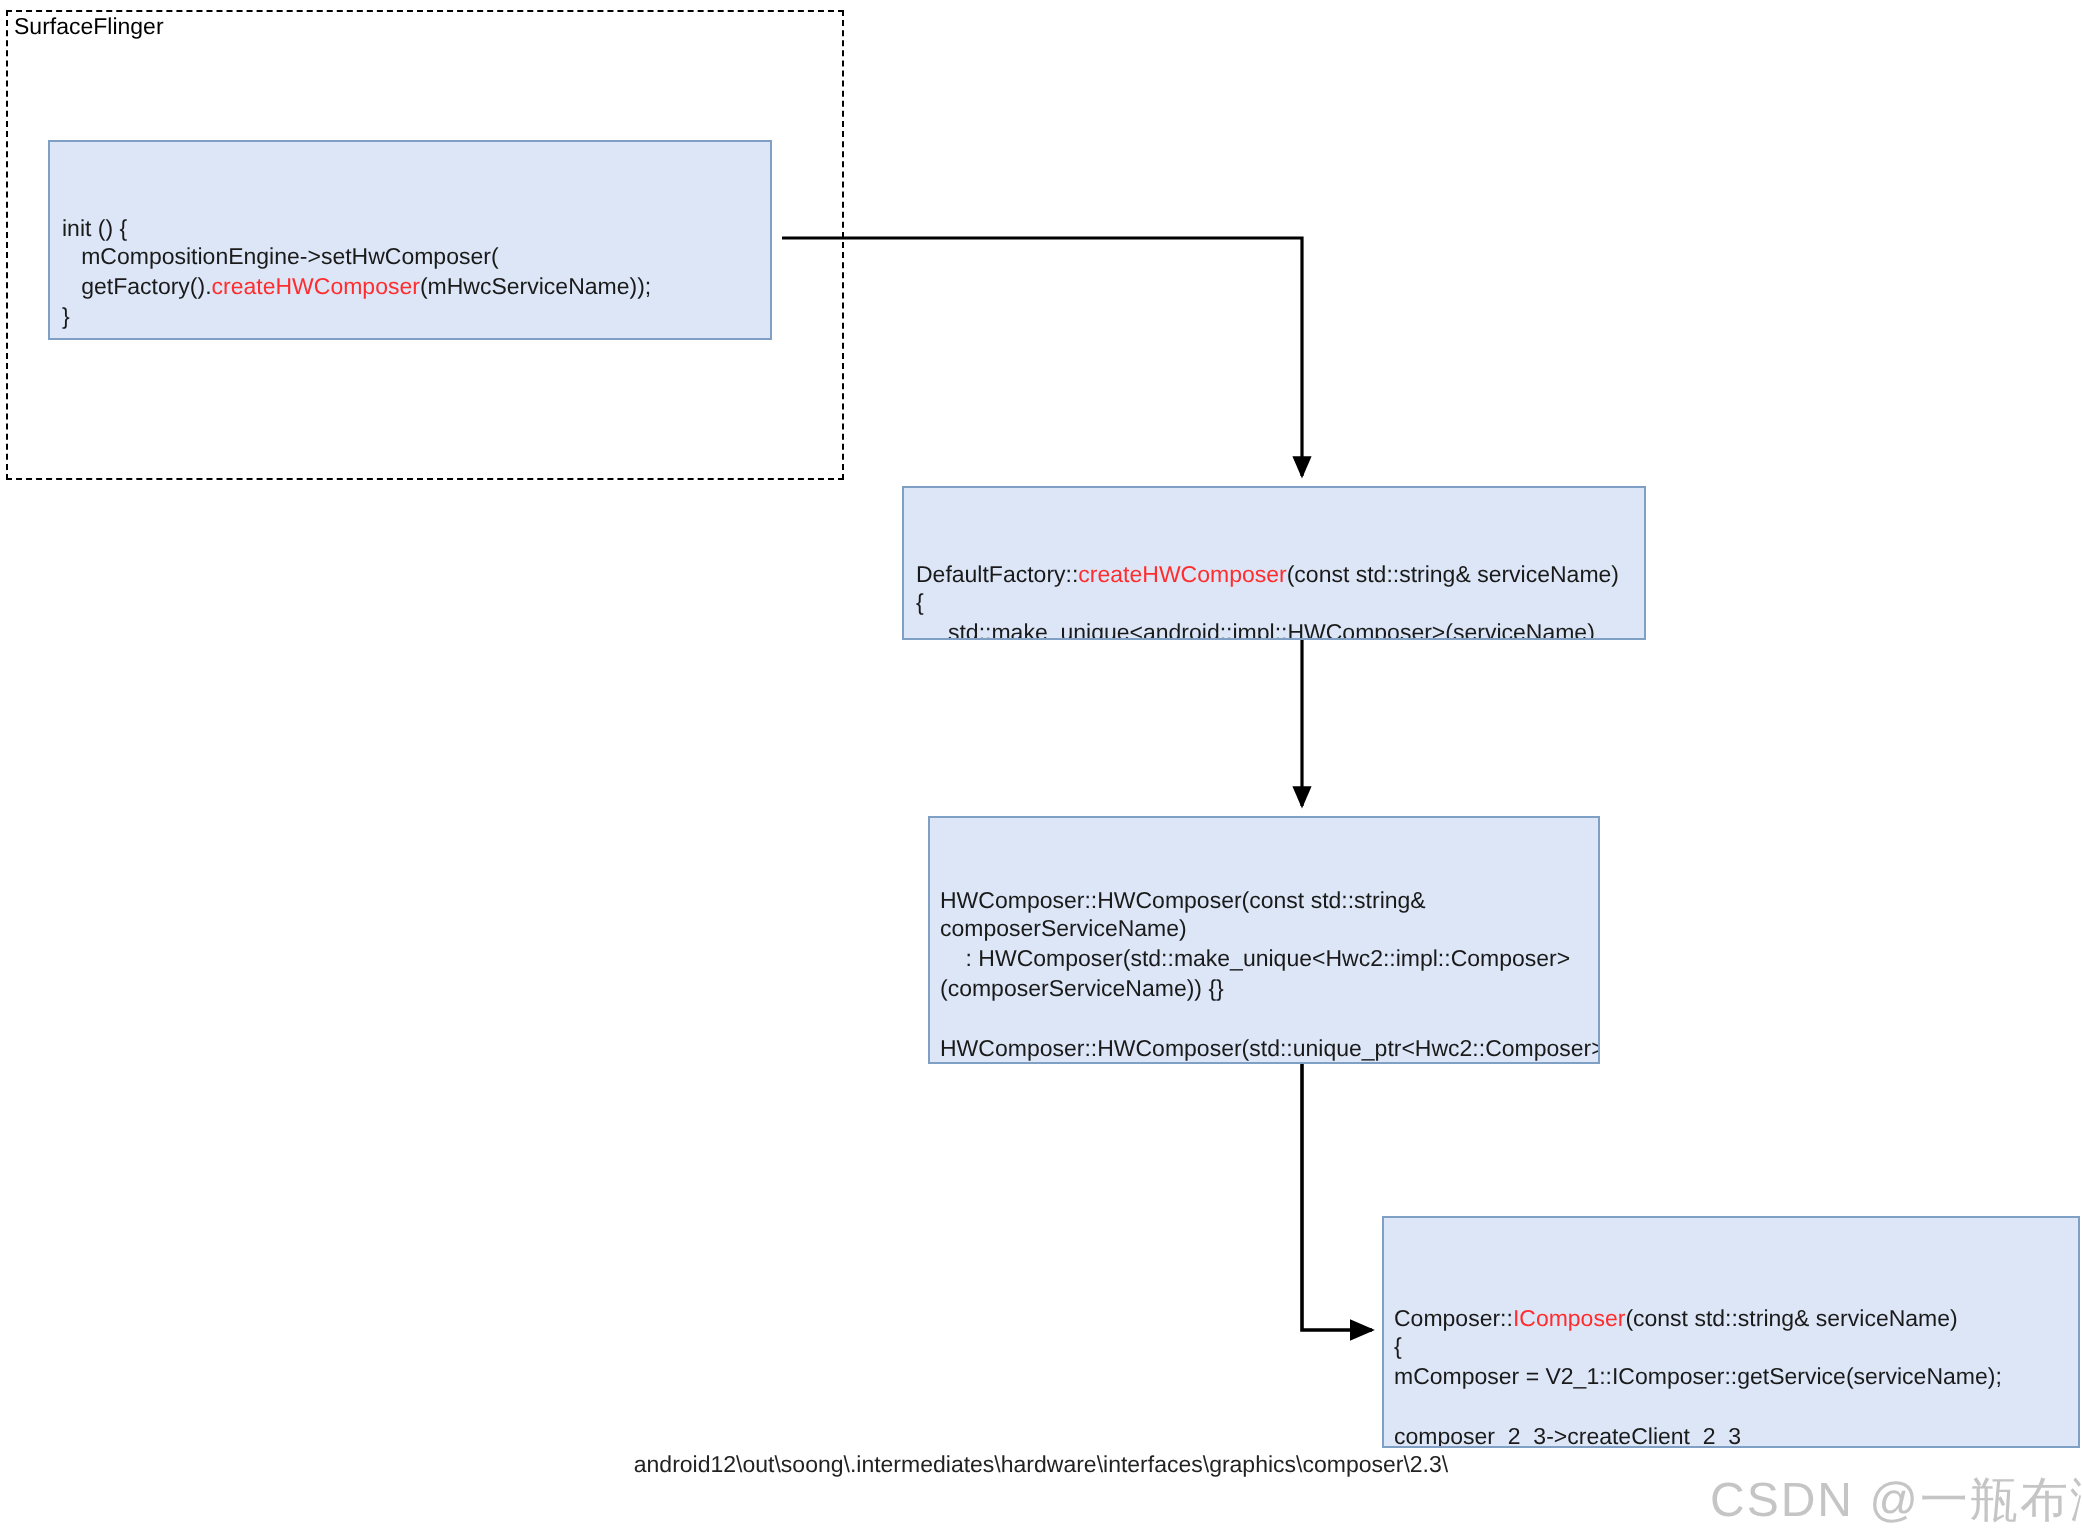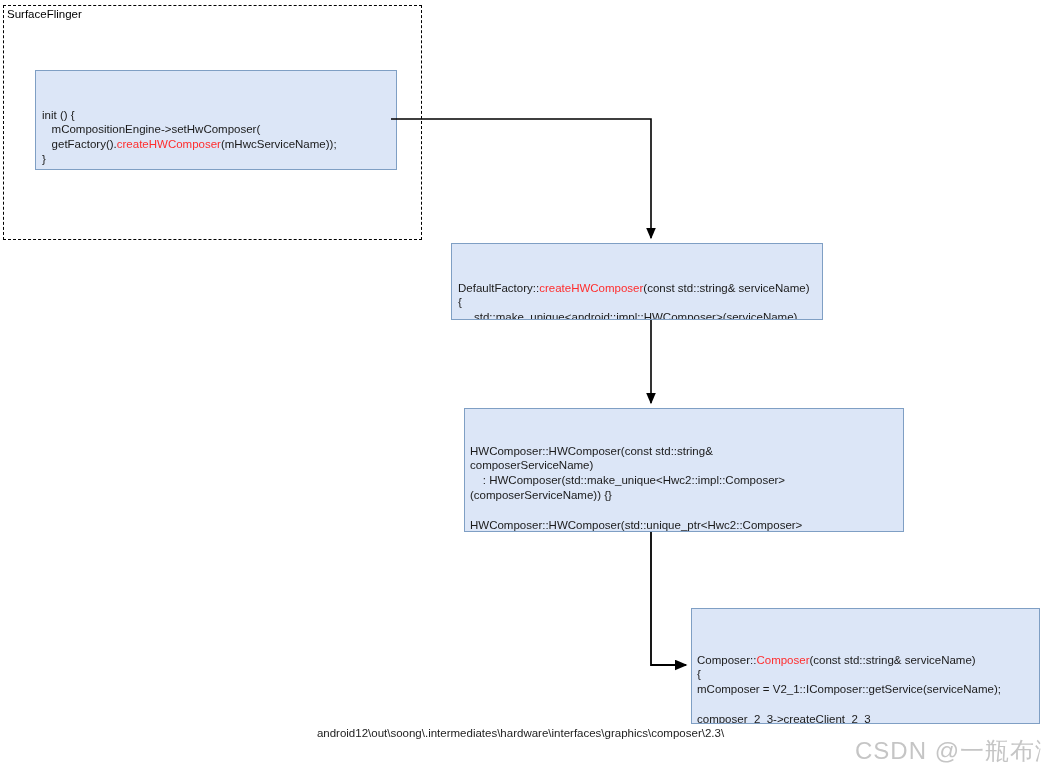--- a/index.html
+++ b/index.html
@@ -88,47 +88,47 @@
   }
 </style>
 </head>
 <body>
 
 <div id="canvas">
 
   <div class="dashed-group" style="left:3px; top:5px; width:419px; height:235px;"></div>
   <div class="group-label" style="left:7px; top:8px;">SurfaceFlinger</div>
 
-  <div class="code-box" style="left:35px; top:70px; width:362px; height:100px; padding:7px 6px;">
+  <div class="code-box" style="left:24px; top:70px; width:362px; height:100px; padding:7px 6px;">
     <span class="code-text"><span>init () {</span>
 <span>   mCompositionEngine-&gt;setHwComposer(</span>
 <span>   getFactory().</span><span class="hl" style="color: rgb(255, 45, 45);">createHWComposer</span><span>(mHwcServiceName));</span>
 <span>}</span></span>
   </div>
 
   <div class="code-box" style="left:451px; top:243px; width:372px; height:77px; padding:7px 6px;">
     <span class="code-text"><span>DefaultFactory::</span><span class="hl" style="color: rgb(255, 45, 45);">createHWComposer</span><span>(const std::string&amp; serviceName)</span>
 <span>{</span>
 <span>     std::make_unique&lt;android::impl::HWComposer&gt;(serviceName)</span>
 </span>
   </div>
 
-  <div class="code-box" style="left:464px; top:408px; width:440px; height:124px; padding:5px 5px;">
+  <div class="code-box" style="left:464px; top:408px; width:336px; height:124px; padding:5px 5px;">
     <span class="code-text"><span>HWComposer::HWComposer(const std::string&amp;</span>
 <span>composerServiceName)</span>
 <span>    : HWComposer(std::make_unique&lt;Hwc2::impl::Composer&gt;</span>
 <span>(composerServiceName)) {}</span>
 <span></span>
 <span>HWComposer::HWComposer(std::unique_ptr&lt;Hwc2::Composer&gt;</span>
 
 </span>
   </div>
 
   <div class="code-box" style="left:691px; top:608px; width:349px; height:116px; padding:14px 5px;">
-    <span class="code-text"><span>Composer::</span><span class="hl" style="color: rgb(255, 45, 45);">Composer</span><span>(const std::string&amp; serviceName)</span>
+    <span class="code-text"><span>Composer::</span><span class="hl" style="color: rgb(255, 45, 45);">IComposer</span><span>(const std::string&amp; serviceName)</span>
 <span>{</span>
 <span>mComposer = V2_1::IComposer::getService(serviceName);</span>
 <span></span>
 <span>composer_2_3-&gt;createClient_2_3</span>
 </span>
   </div>
 
   <svg id="connectors" viewBox="0 0 1041 766" xmlns="http://www.w3.org/2000/svg">
     <defs>
       <marker id="arrowhead" markerWidth="8" markerHeight="8" refX="6.2" refY="3" orient="auto" markerUnits="strokeWidth">

